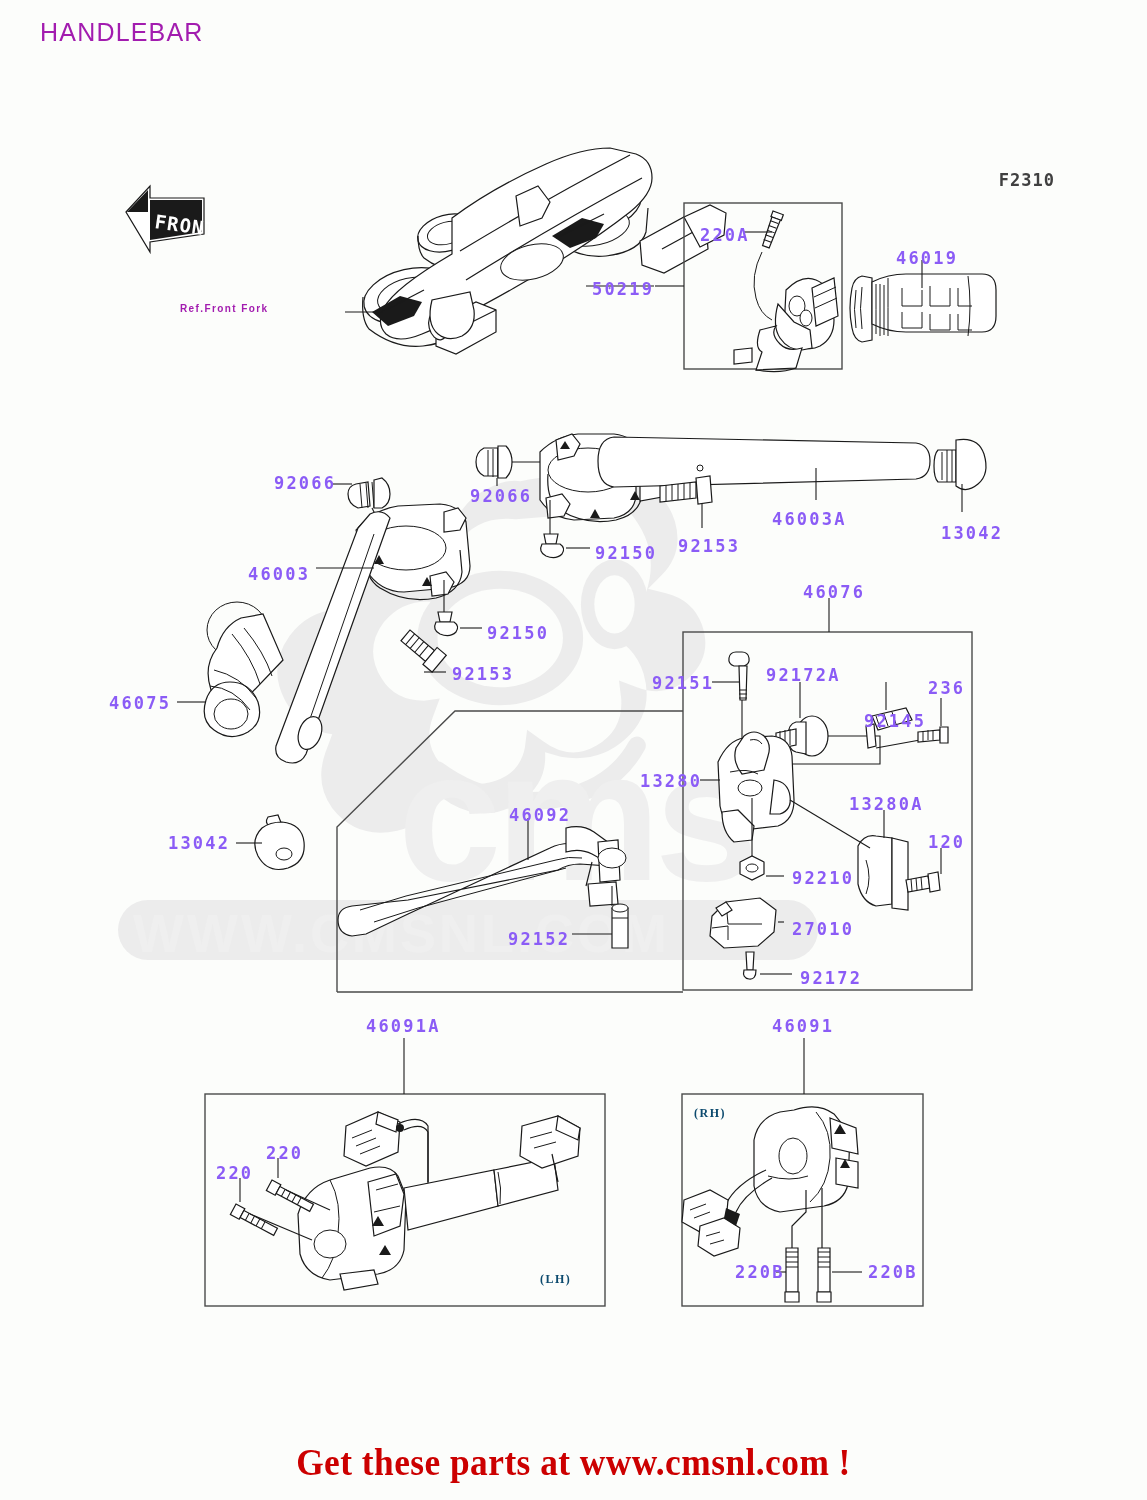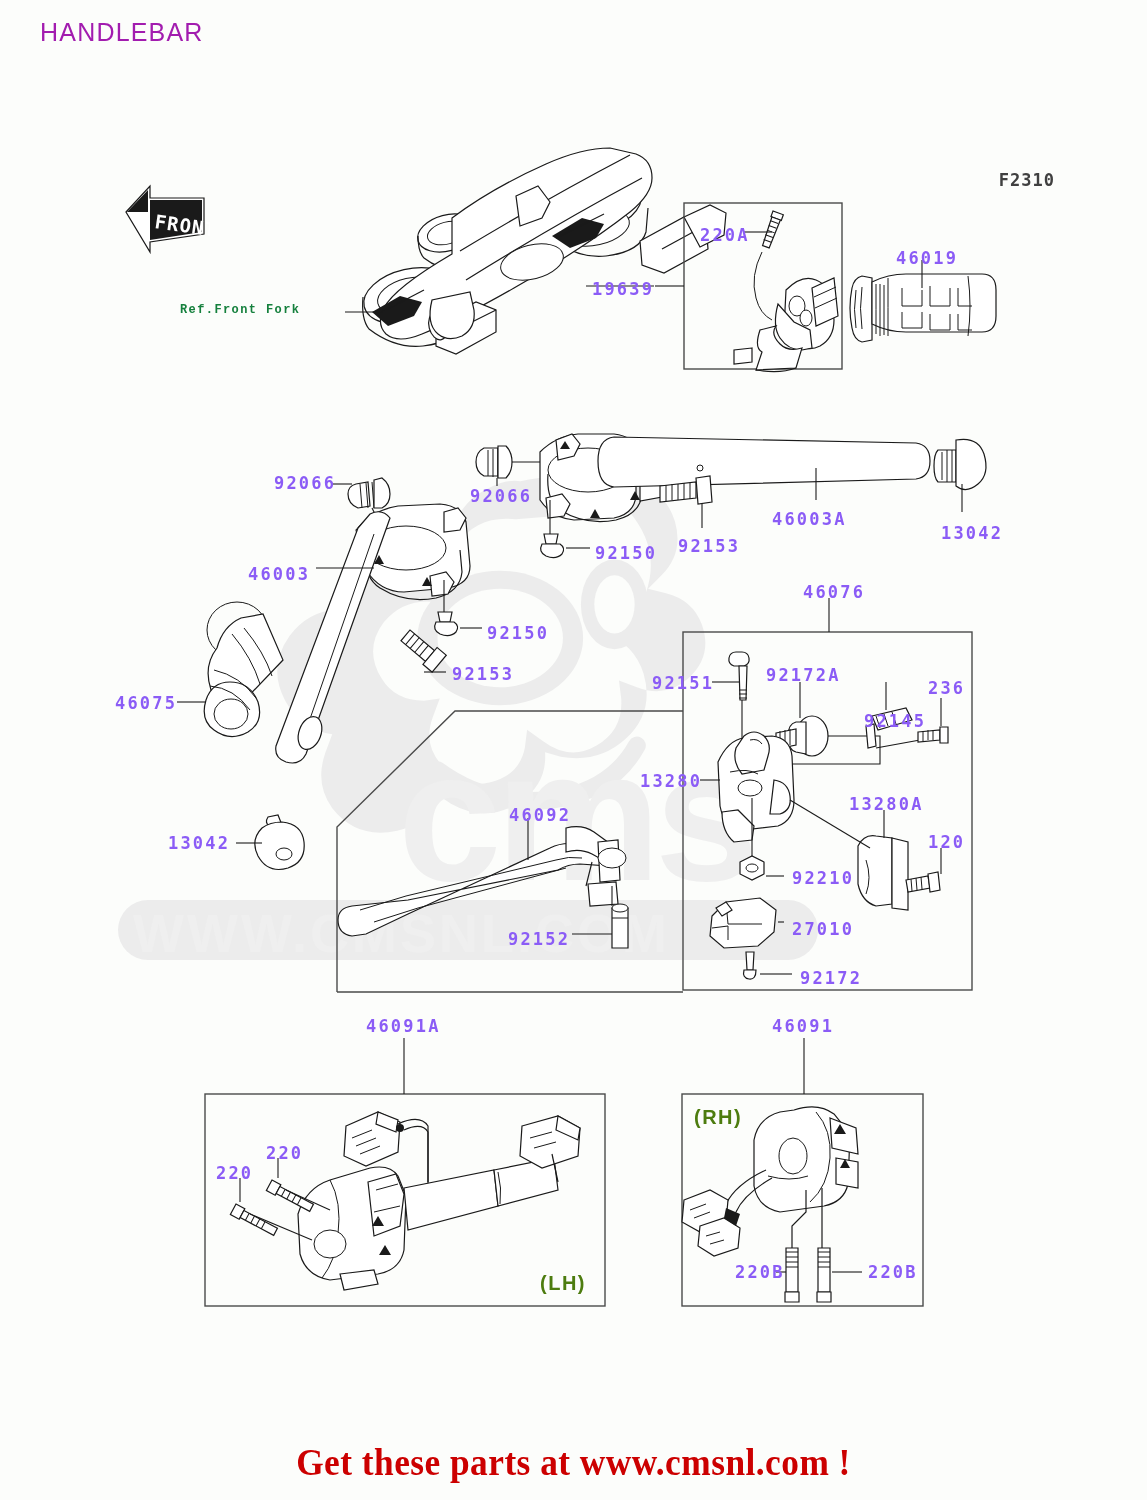--- a/index.html
+++ b/index.html
@@ -48,28 +48,28 @@
     position:absolute;
     font-family:"DejaVu Sans Mono", monospace;
     font-size:17px;
     font-weight:bold;
     color:#8b5cf6;
     letter-spacing:2.2px;
     white-space:nowrap;
   }
   .refname {
     position:absolute;
-    font-family:Liberation Mono, monospace;
-    font-size:12px; font-weight:bold; color:#15803d;
+    font-family:Liberation Sans, sans-serif;
+    font-size:10px; font-weight:bold; color:#a21caf;
     letter-spacing:1.4px; white-space:nowrap;
   }
   .sidemark {
     position:absolute;
-    font-family:Liberation Sans, sans-serif;
-    font-size:20px; font-weight:bold; color:#4d7c0f;
+    font-family:Liberation Serif, serif;
+    font-size:12px; font-weight:bold; color:#0c4a6e;
     letter-spacing:1.5px;
   }
   
   .front-badge { position:absolute; left:120px; top:178px; width:90px; height:80px; }
 </style>
 </head>
 <body>
 
 <div id="root">
 
@@ -524,33 +524,33 @@
     <svg viewBox="0 0 90 80" width="90" height="80">
       <path d="M6 34 L30 8 L30 20 L84 20 L84 56 L30 64 L30 74 Z" fill="#ffffff" stroke="#1a1a1a" stroke-width="1.2"></path>
       <path d="M30 22 L82 22 L82 54 L30 62 Z" fill="#1a1a1a"></path>
       <path d="M7 34 L28 12 L28 34 Z" fill="#1a1a1a"></path>
       <text x="34" y="50" font-family="DejaVu Sans Mono, monospace" font-size="19" font-weight="bold" fill="#ffffff" letter-spacing="1" transform="rotate(8 34 50)">FRONT</text>
     </svg>
   </div>
 
   <div class="refname" style="left:180px; top:303px;">Ref.Front Fork</div>
 
-  <div class="lbl" style="left:592px; top:279px;">19639</div>
+  <div class="lbl" style="left:592px; top:279px;">50219</div>
   <div class="lbl" style="left:700px; top:225px;">220A</div>
   <div class="lbl" style="left:896px; top:248px;">46019</div>
   <div class="lbl" style="left:274px; top:473px;">92066</div>
   <div class="lbl" style="left:470px; top:486px;">92066</div>
   <div class="lbl" style="left:248px; top:564px;">46003</div>
   <div class="lbl" style="left:772px; top:509px;">46003A</div>
   <div class="lbl" style="left:941px; top:523px;">13042</div>
   <div class="lbl" style="left:595px; top:543px;">92150</div>
   <div class="lbl" style="left:678px; top:536px;">92153</div>
   <div class="lbl" style="left:487px; top:623px;">92150</div>
   <div class="lbl" style="left:452px; top:664px;">92153</div>
-  <div class="lbl" style="left:115px; top:693px;text-align:center;">46075</div>
+  <div class="lbl" style="left:109px; top:693px;text-align:center;">46075</div>
   <div class="lbl" style="left:168px; top:833px;">13042</div>
   <div class="lbl" style="left:803px; top:582px;">46076</div>
   <div class="lbl" style="left:652px; top:673px;">92151</div>
   <div class="lbl" style="left:766px; top:665px;">92172A</div>
   <div class="lbl" style="left:864px; top:663px;margin-top:48px;">92145</div>
   <div class="lbl" style="left:928px; top:678px;">236</div>
   <div class="lbl" style="left:640px; top:771px;">13280</div>
   <div class="lbl" style="left:849px; top:794px;">13280A</div>
   <div class="lbl" style="left:928px; top:832px;">120</div>
   <div class="lbl" style="left:792px; top:868px;">92210</div>

